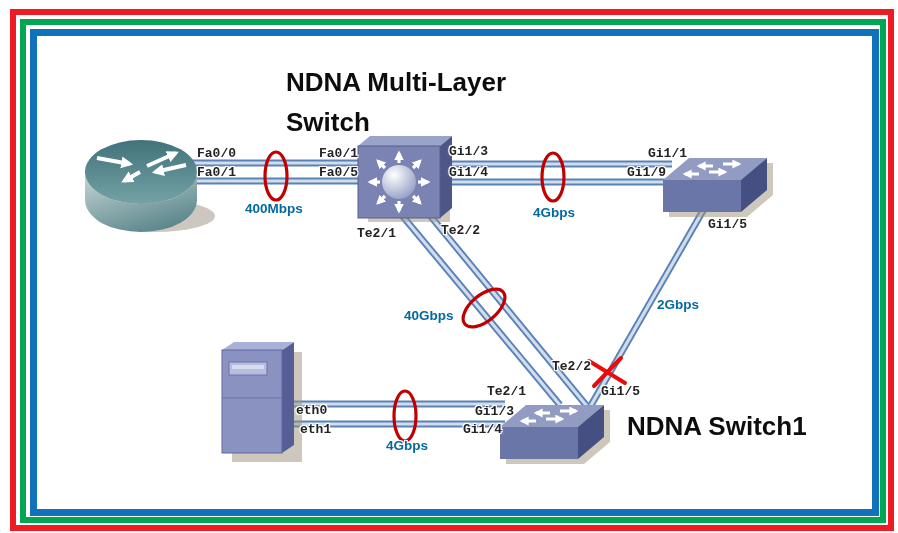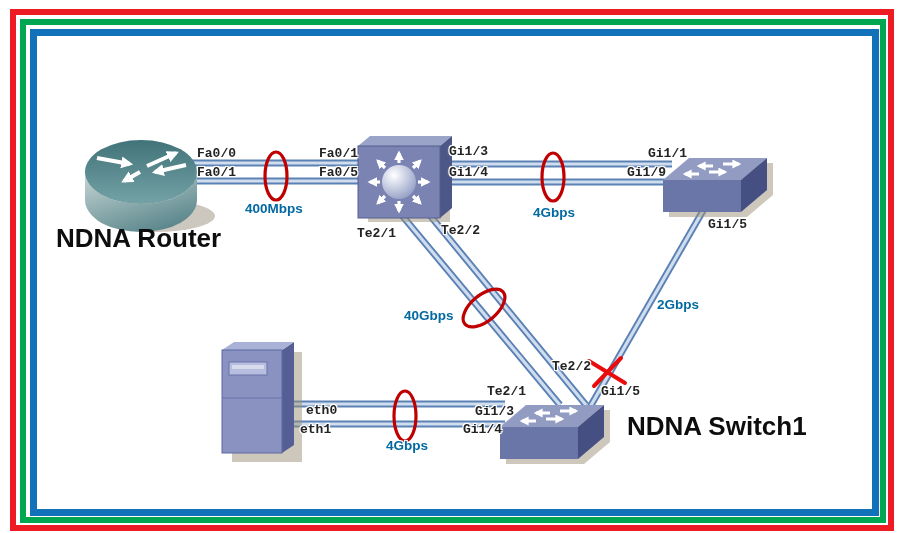--- a/index.html
+++ b/index.html
@@ -149,25 +149,25 @@
   <div class="lbl" style="left:357px;top:226px">Te2/1</div>
   <div class="lbl" style="left:441px;top:223px">Te2/2</div>
   <div class="lbl" style="left:648px;top:146px">Gi1/1</div>
   <div class="lbl" style="left:627px;top:165px">Gi1/9</div>
   <div class="lbl" style="left:708px;top:217px">Gi1/5</div>
   <div class="lbl" style="left:552px;top:359px">Te2/2</div>
   <div class="lbl" style="left:601px;top:384px">Gi1/5</div>
   <div class="lbl" style="left:487px;top:384px">Te2/1</div>
   <div class="lbl" style="left:475px;top:404px">Gi1/3</div>
   <div class="lbl" style="left:463px;top:422px">Gi1/4</div>
-  <div class="lbl" style="left:306px;top:403px">eth0</div>
+  <div class="lbl" style="left:296px;top:403px">eth0</div>
   <div class="lbl" style="left:300px;top:422px">eth1</div>
 
   <div class="speed" style="left:245px;top:201px">400Mbps</div>
   <div class="speed" style="left:533px;top:205px">4Gbps</div>
   <div class="speed" style="left:404px;top:308px">40Gbps</div>
   <div class="speed" style="left:657px;top:297px">2Gbps</div>
   <div class="speed" style="left:386px;top:438px">4Gbps</div>
 
-  <div class="title" style="left:56px;top:218px">NDNA Router</div>
+  <div class="title" id="title-mls" style="left:286px;top:62px">NDNA Multi-Layer Switch</div>
   <div class="title" style="left:627px;top:406px">NDNA Switch1</div>
 
 </div>
 
 </body></html>

